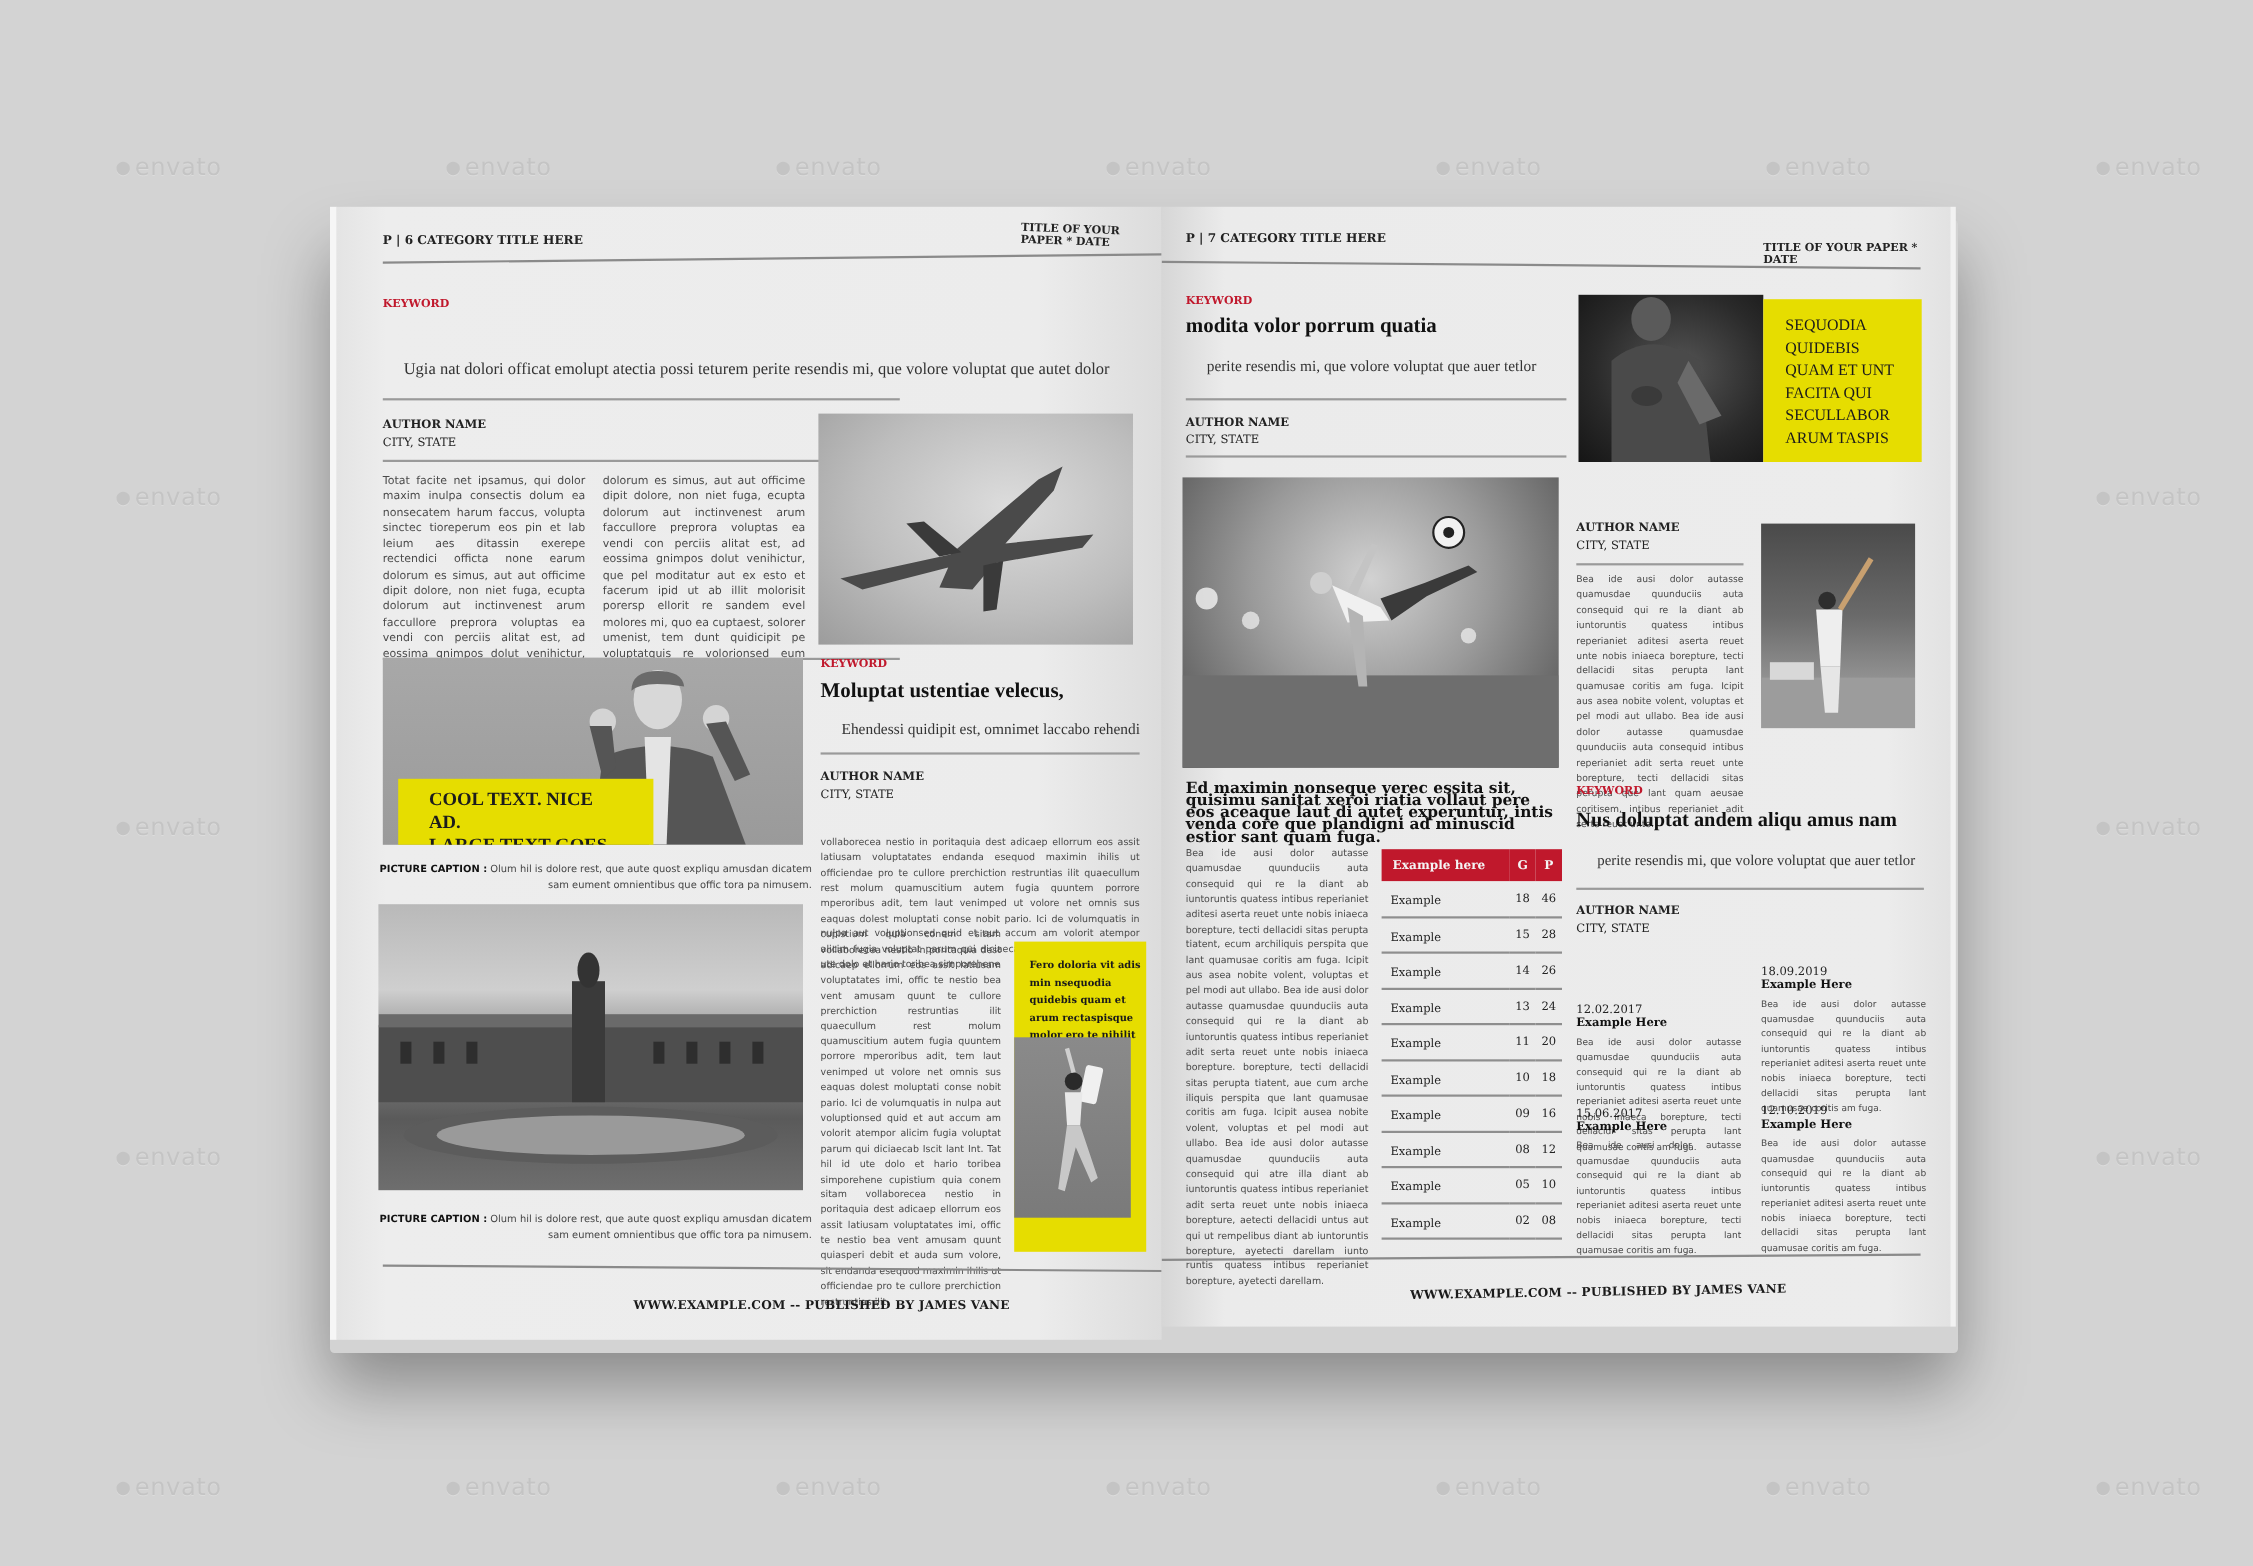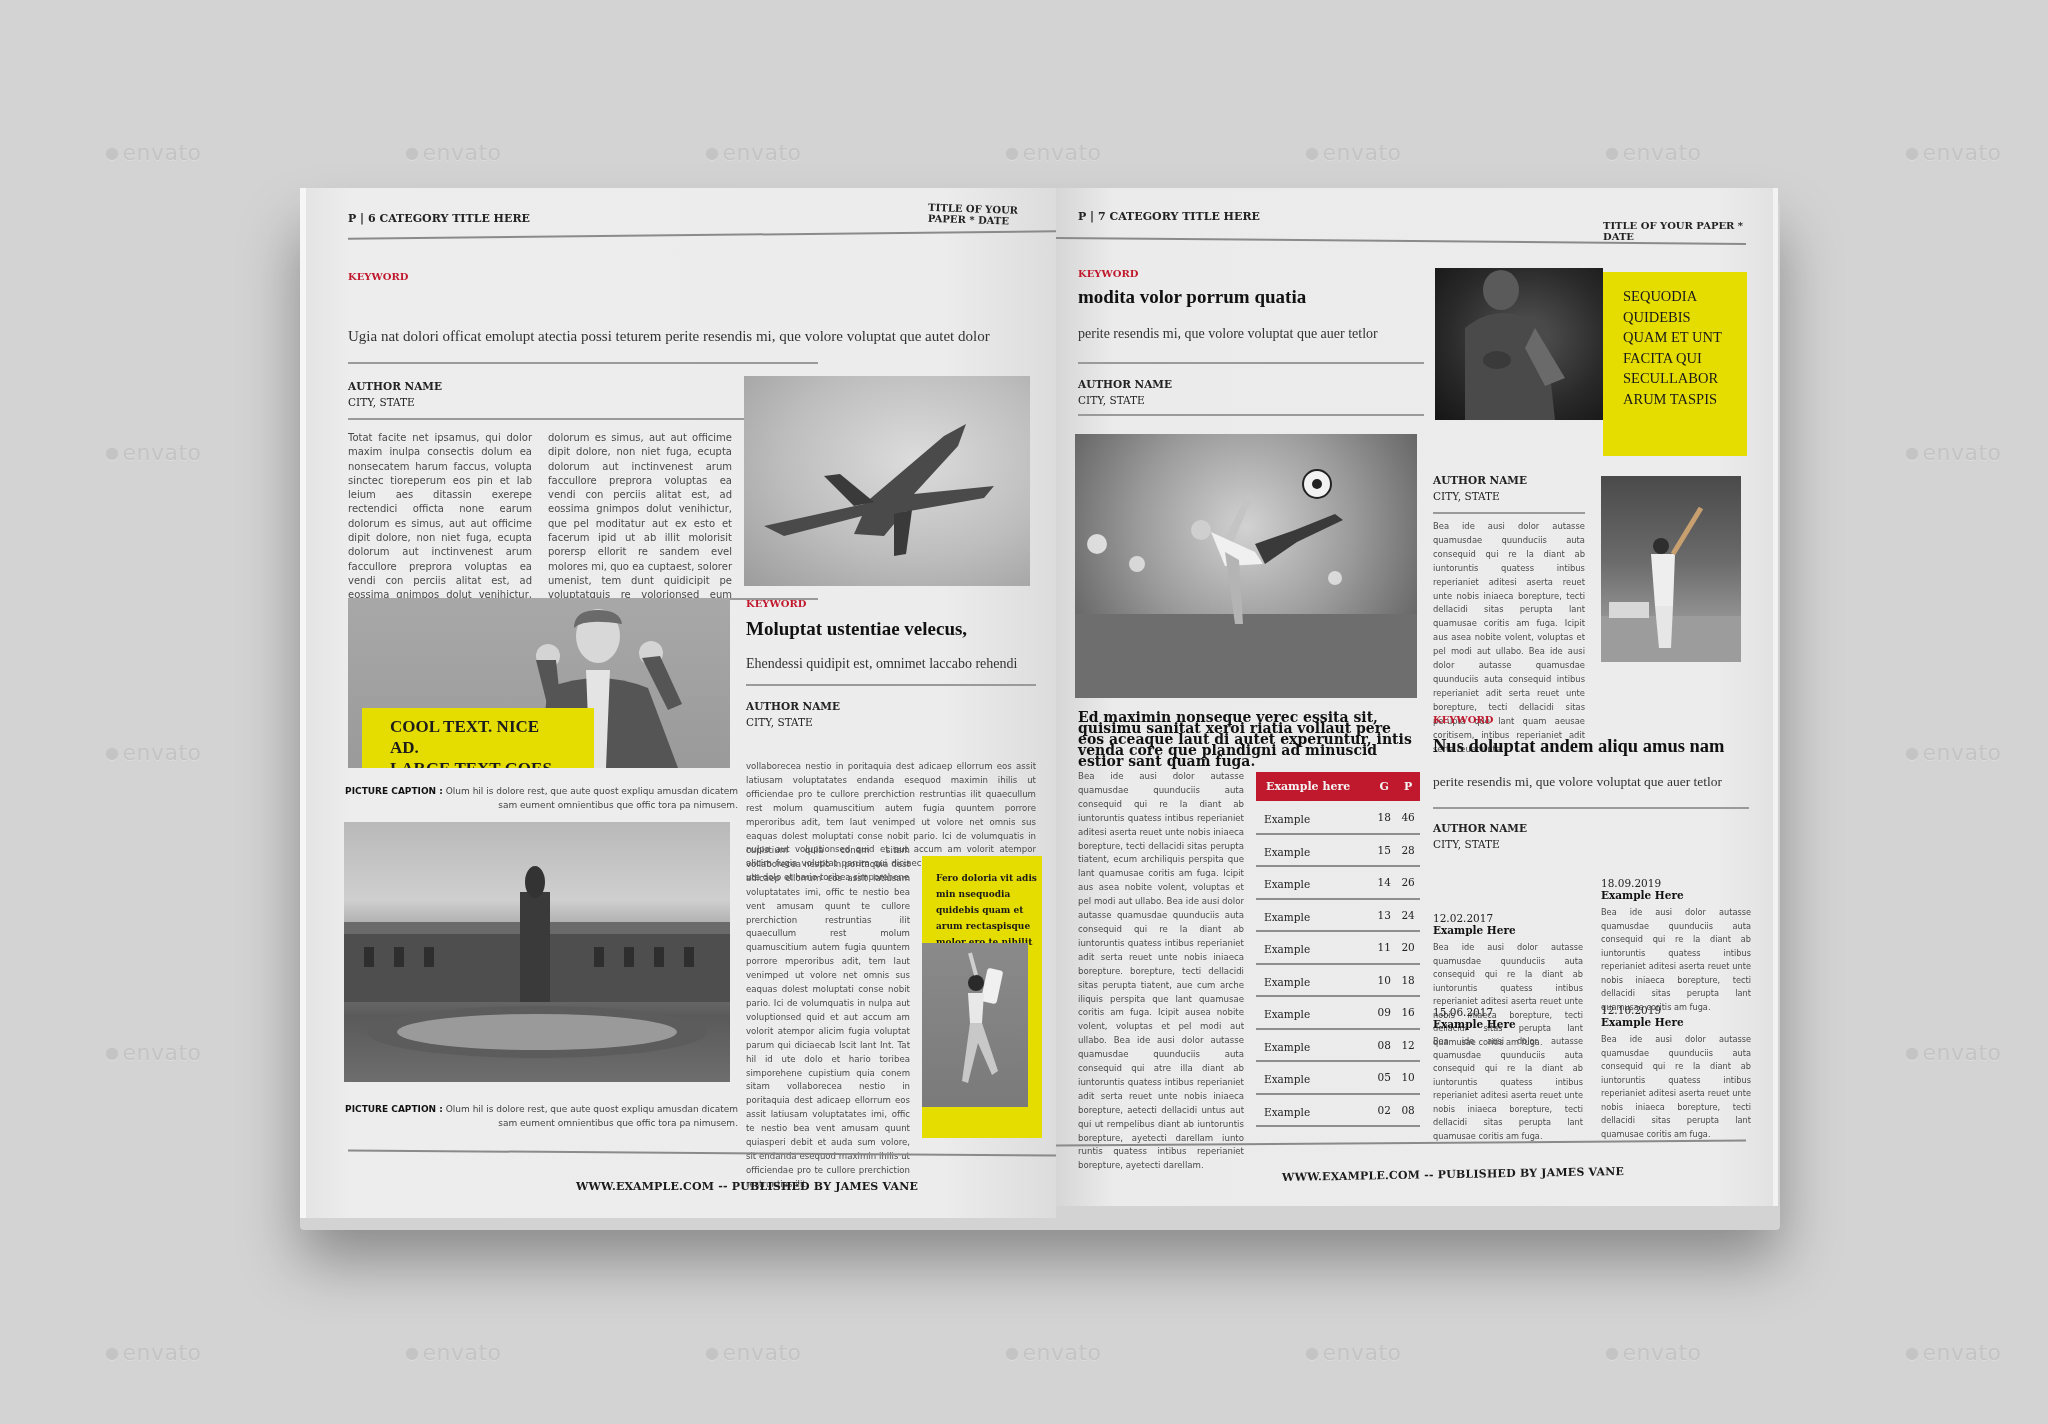--- a/index.html
+++ b/index.html
@@ -15,21 +15,21 @@
   .page.left { left: 300px; top: 188px; width: 756px; height: 1030px; background: linear-gradient(to right, #e4e4e4 0%, #ededed 6%, #ececec 85%, #dcdcdc 100%); border-left: 6px solid #f6f6f6; }
   .page.right { left: 1056px; top: 188px; width: 722px; height: 1018px; background: linear-gradient(to right, #d6d6d6 0%, #ebebeb 8%, #ececec 92%, #e2e2e2 100%); border-right: 5px solid #f2f2f2; }
 
   .abs { position: absolute; }
   .hdr-left { font-family: "DejaVu Serif", serif; font-weight: bold; font-size: 11px; color: #222; }
   .rule { position: absolute; height: 2px; background: #8a8a8a; }
   .rule.thin { height: 1.5px; background: #9a9a9a; }
 
   .keyword { font-family: "DejaVu Serif", serif; font-weight: bold; font-size: 10px; color: #c0182c; }
   .headline { font-family: "Liberation Serif", serif; font-weight: bold; color: #111; }
-  .deck { font-family: "Liberation Serif", serif; color: #333; }
+  .deck { font-family: "Liberation Serif", serif; color: #333; margin-left: 19px; }
   .author { font-family: "DejaVu Serif", serif; font-size: 10.5px; color: #222; line-height: 16px; }
   .author b { display: block; }
 
   .body-text { font-family: "DejaVu Sans", sans-serif; font-size: 10px; line-height: 14.3px; color: #4a4a4a; text-align: justify; }
   .caption { font-family: "DejaVu Sans", sans-serif; font-size: 9px; line-height: 14px; color: #444; text-align: right; }
   .caption b { color: #111; }
 
   .photo { position: absolute; overflow: hidden; }
   .yellow { background: #e6dd00; }
 
@@ -268,21 +268,21 @@
   </table>
 
   <div class="photo" style="left:379px;top:80px;width:168px;height:152px;background:radial-gradient(ellipse at 55% 45%, #555 0%, #2a2a2a 60%, #151515 100%)">
     <svg width="168" height="152" viewBox="0 0 168 152">
       <ellipse cx="66" cy="22" rx="18" ry="20" fill="#5a5a5a"></ellipse>
       <path d="M30 60 Q66 30 110 60 L120 152 L30 152 Z" fill="#4a4a4a"></path>
       <path d="M100 60 L130 110 L110 118 L90 80 Z" fill="#6a6a6a"></path>
       <ellipse cx="62" cy="92" rx="14" ry="9" fill="#3a3a3a"></ellipse>
     </svg>
   </div>
-  <div class="abs yellow" style="left:547px;top:84px;width:144px;height:184px;padding:14px 15px 0 20px">
+  <div class="abs yellow" style="left:547px;top:84px;width:144px;height:148px;padding:14px 15px 0 20px">
     <div style="font-family:'Liberation Serif',serif;font-size:14.5px;line-height:20.5px;color:#1a1a1a">
       <div>SEQUODIA</div>
       <div>QUIDEBIS</div>
       <div>QUAM ET UNT</div>
       <div>FACITA QUI</div>
       <div>SECULLABOR</div>
       <div>ARUM TASPIS</div>
     </div>
   </div>
 

